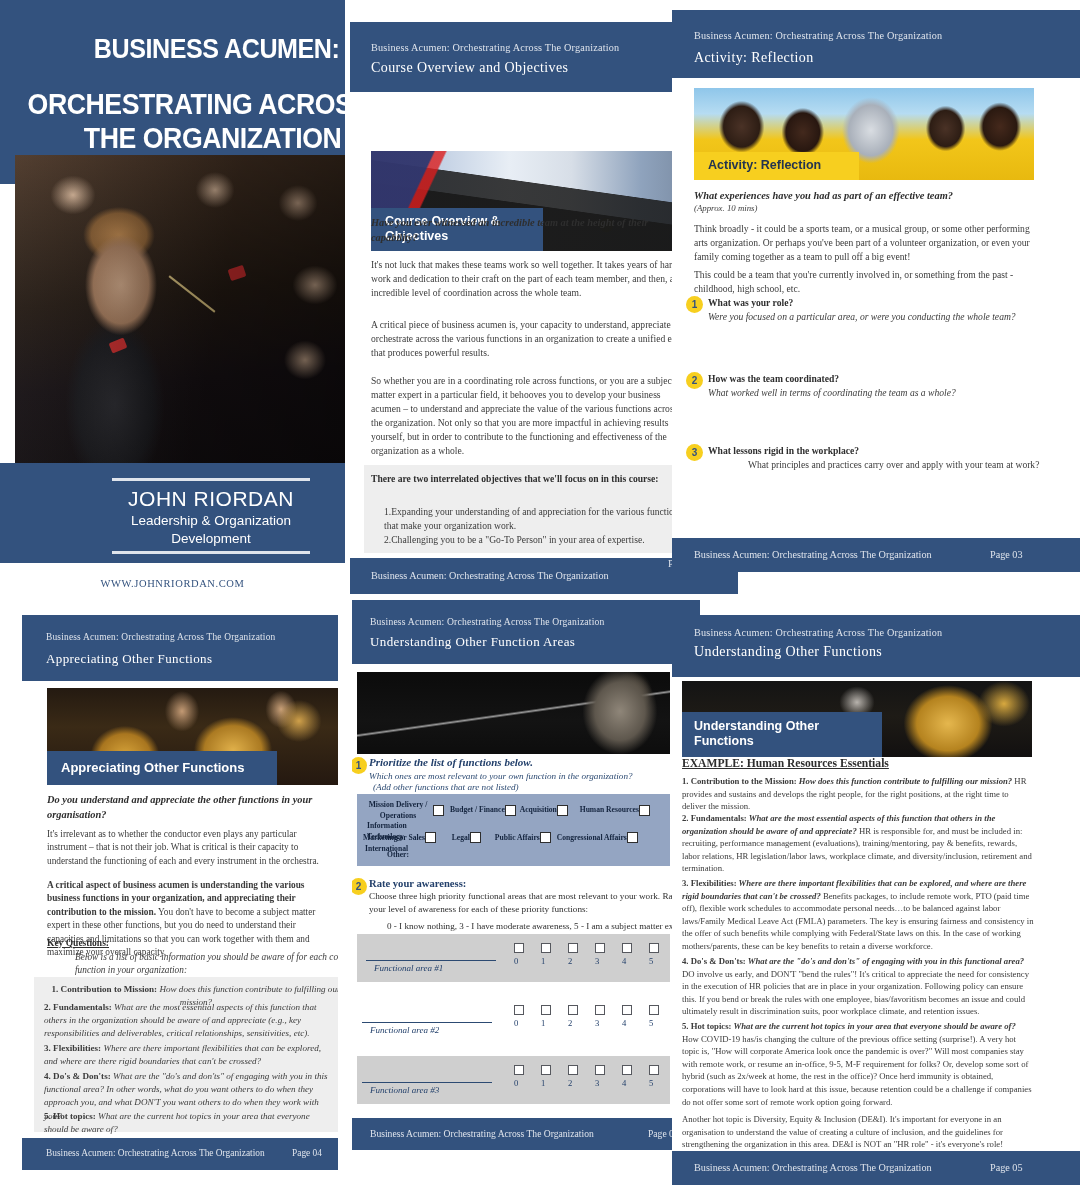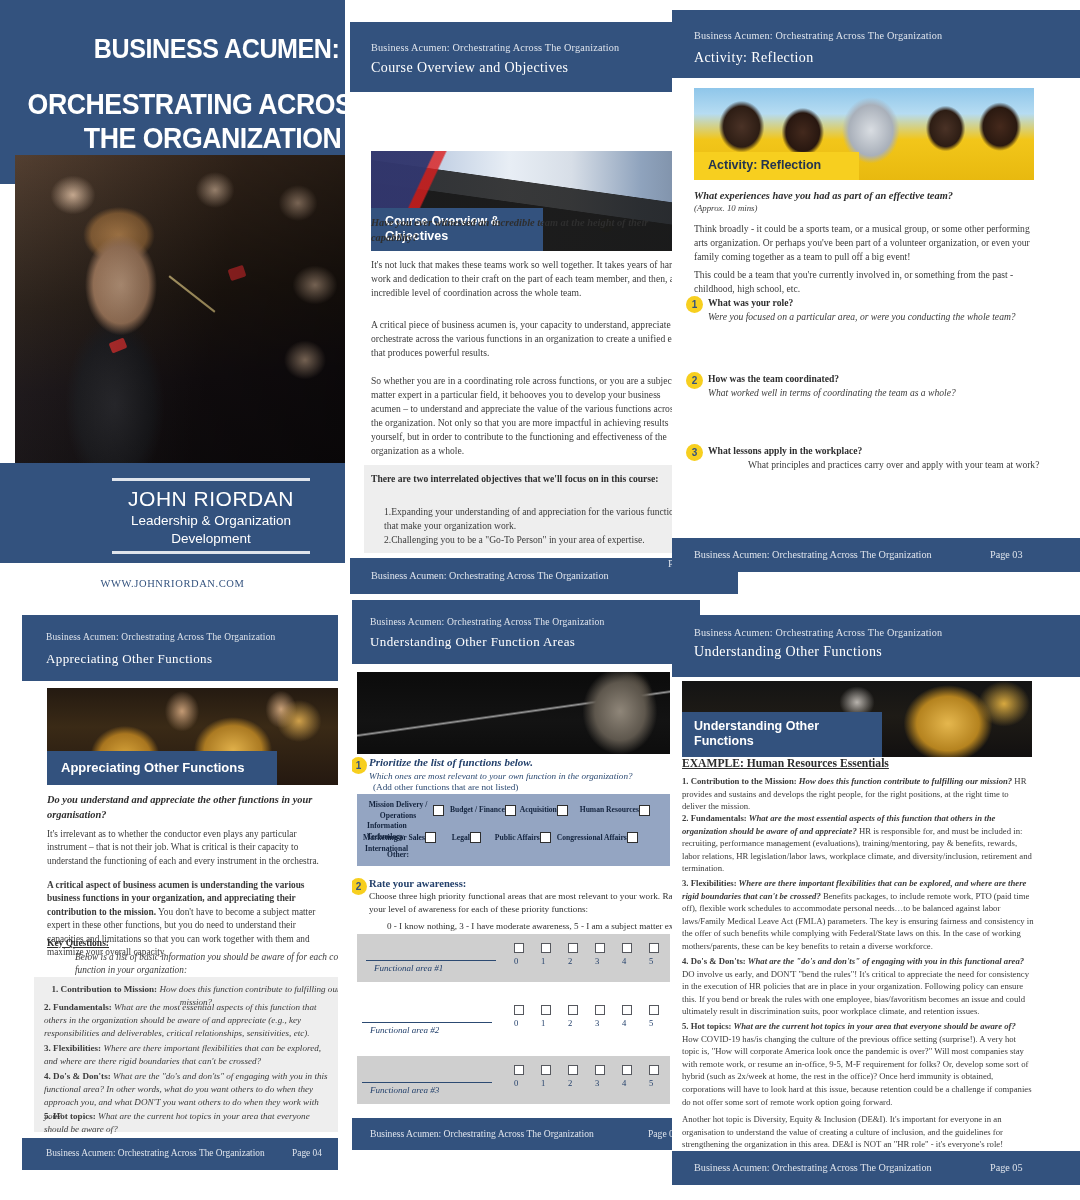--- a/index.html
+++ b/index.html
@@ -264,21 +264,21 @@
 
   <div class="numcirc" style="left:14px; top:286px;">1</div>
   <div class="body-txt" style="left:36px; top:286px; width:360px; font-weight:bold; color:#2e2e2e;">What was your role?</div>
   <div class="body-txt" style="left:36px; top:300px; width:360px; font-style:italic;">Were you focused on a particular area, or were you conducting the whole team?</div>
 
   <div class="numcirc" style="left:14px; top:362px;">2</div>
   <div class="body-txt" style="left:36px; top:362px; width:360px; font-weight:bold; color:#2e2e2e;">How was the team coordinated?</div>
   <div class="body-txt" style="left:36px; top:376px; width:360px; font-style:italic;">What worked well in terms of coordinating the team as a whole?</div>
 
   <div class="numcirc" style="left:14px; top:434px;">3</div>
-  <div class="body-txt" style="left:36px; top:434px; width:360px; font-weight:bold; color:#2e2e2e;">What lessons apply in the workplace?</div>
+  <div class="body-txt" style="left:36px; top:434px; width:360px; font-weight:bold; color:#2e2e2e;">What lessons rigid in the workplace?</div>
   <div class="body-txt" style="left:28px; top:448px; width:360px; margin-left:48px;">What principles and practices carry over and apply with your team at work?</div>
 
   <div class="ftr">
     <div class="ftr-left" style="left:22px; top:11px;">Business Acumen: Orchestrating Across The Organization</div>
     <div class="ftr-right" style="left:318px; top:11px;">Page 03</div>
   </div>
 </div>
 
 <div class="page" id="page-04">
   <div class="hdr">
@@ -334,21 +334,21 @@
     <div class="hdr-title" style="left:18px; top:34px; font-size:13px;">Understanding Other Function Areas</div>
   </div>
 
   <div class="banner-wrap ph-flute" style="left:5px; top:72px; width:313px; height:82px;">
     <div class="ph-flute-inner"></div>
   </div>
 
   <div class="numcirc" style="left:-2px; top:157px;">1</div>
   <div class="body-txt" style="left:17px; top:155px; width:300px; font-weight:bold; color:#23406b; font-size:11px;font-style:italic;">Prioritize the list of functions below.</div>
   <div class="body-txt" style="left:17px; top:170px; width:310px; font-style:italic; color:#2c4a72; font-size:9.2px;">Which ones are most relevant to your own function in the organization?</div>
-  <div class="body-txt" style="left:21px; top:181px; width:310px; color:#2c4a72; font-size:9.2px;">(Add other functions that are not listed)</div>
+  <div class="body-txt" style="left:21px; top:181px; width:310px; font-style:italic; color:#2c4a72; font-size:9.2px;">(Add other functions that are not listed)</div>
 
   <div class="grayblock" style="left:5px; top:194px; width:313px; height:72px; background:#94a5c2;">
     <div style="position:absolute; left:6px; top:6px; width:308px; font-family:'Liberation Serif',serif; font-weight:bold; font-size:7.6px; color:#13233d; line-height:1.4;">
       <span style="display:inline-block; width:70px; text-align:center; vertical-align:middle;">Mission Delivery / Operations</span><span class="chk"></span>
       <span style="display:inline-block; padding-left:4px; vertical-align:middle;">Budget / Finance</span><span class="chk"></span>
       <span style="display:inline-block; padding-left:2px; vertical-align:middle;">Acquisition</span><span class="chk"></span>
       <span style="display:inline-block; padding-left:10px; vertical-align:middle;">Human Resources</span><span class="chk"></span>
       <span style="display:inline-block; padding-left:4px; width:34px; vertical-align:middle;">Information Technology</span>
     </div>
     <div style="position:absolute; left:6px; top:38px; width:308px; font-family:'Liberation Serif',serif; font-weight:bold; font-size:7.6px; color:#13233d;">

